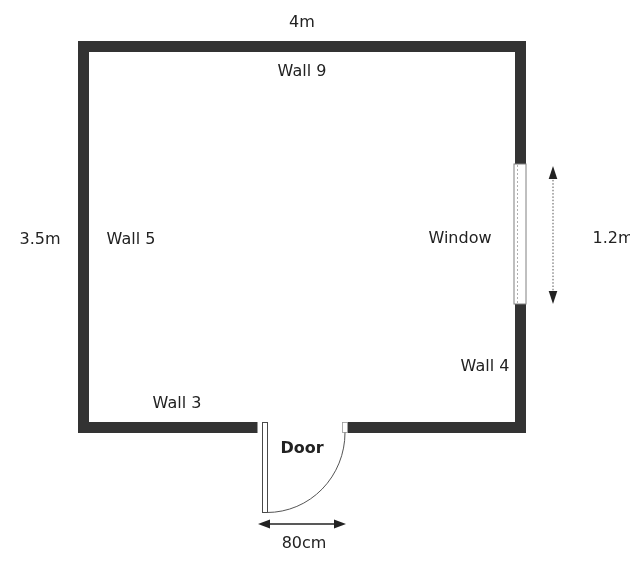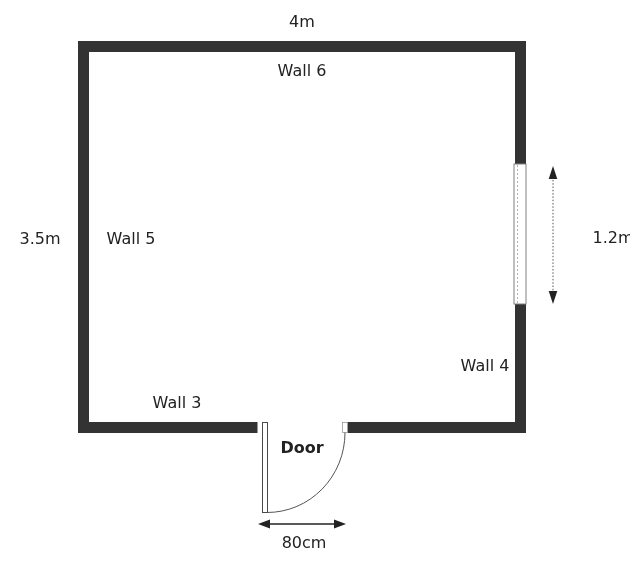--- a/index.html
+++ b/index.html
@@ -60,21 +60,22 @@
     </g>
 
     <g>
       <line x1="263" y1="524" x2="341" y2="524" stroke="#222222" stroke-width="1.6"></line>
       <path d="M 258 524 L 270 519.6 L 270 528.4 Z" fill="#222222"></path>
       <path d="M 346 524 L 334 519.6 L 334 528.4 Z" fill="#222222"></path>
     </g>
   </svg>
 
   <div class="label" style="left:302px; top:22px;">4m</div>
-  <div class="label" style="left:302px; top:71px;">Wall 6</div>
+  <div class="label" style="left:302px; top:71px;">Wall 9</div>
   <div class="label" style="left:40px; top:239px;">3.5m</div>
   <div class="label" style="left:131px; top:239px;">Wall 5</div>
+  <div class="label" style="left:460px; top:238px;">Window</div>
   <div class="label" style="left:588px; top:238px;margin-left:25px;">1.2m</div>
   <div class="label" style="left:485px; top:366px;">Wall 4</div>
   <div class="label" style="left:177px; top:403px;">Wall 3</div>
   <div class="label" style="left:302px; top:448px;font-weight:bold;">Door</div>
   <div class="label" style="left:304px; top:543px;">80cm</div>
 </div>
 
 </body></html>

